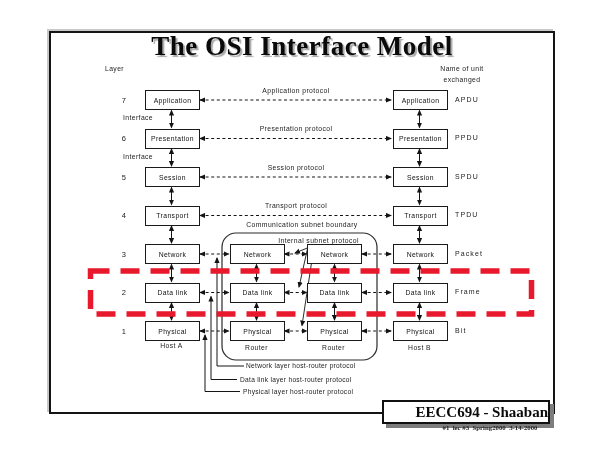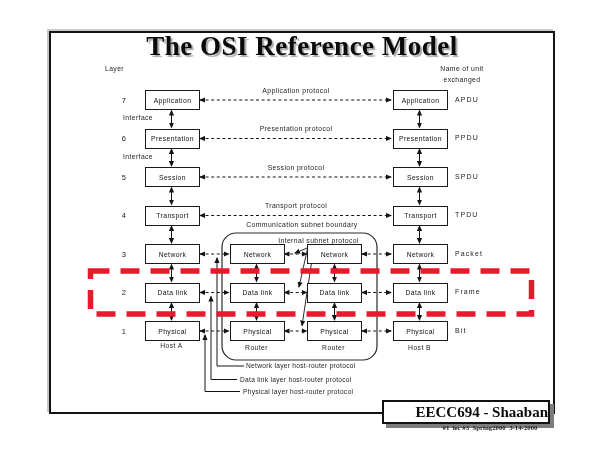--- a/index.html
+++ b/index.html
@@ -39,21 +39,21 @@
     font-family:"Liberation Serif","DejaVu Serif",serif;font-weight:bold;font-size:6.8px;color:#222;white-space:pre;
   }
 </style>
 </head>
 <body>
 
 <div class="stage">
 
   <div class="slide"></div>
 
-  <div class="title">The OSI Reference Model</div>
+  <div class="title">The OSI Interface Model</div>
 
   <div class="tiny" style="left:105px;top:65px;">Layer</div>
   <div class="tiny" style="left:432px;top:65px;width:60px;text-align:center;">Name of unit</div>
   <div class="tiny" style="left:432px;top:76px;width:60px;text-align:center;">exchanged</div>
 
   <div class="lnum" style="top:95.5px;">7</div>
   <div class="lnum" style="top:134px;">6</div>
   <div class="lnum" style="top:172.5px;">5</div>
   <div class="lnum" style="top:211px;">4</div>
   <div class="lnum" style="top:249.5px;">3</div>

